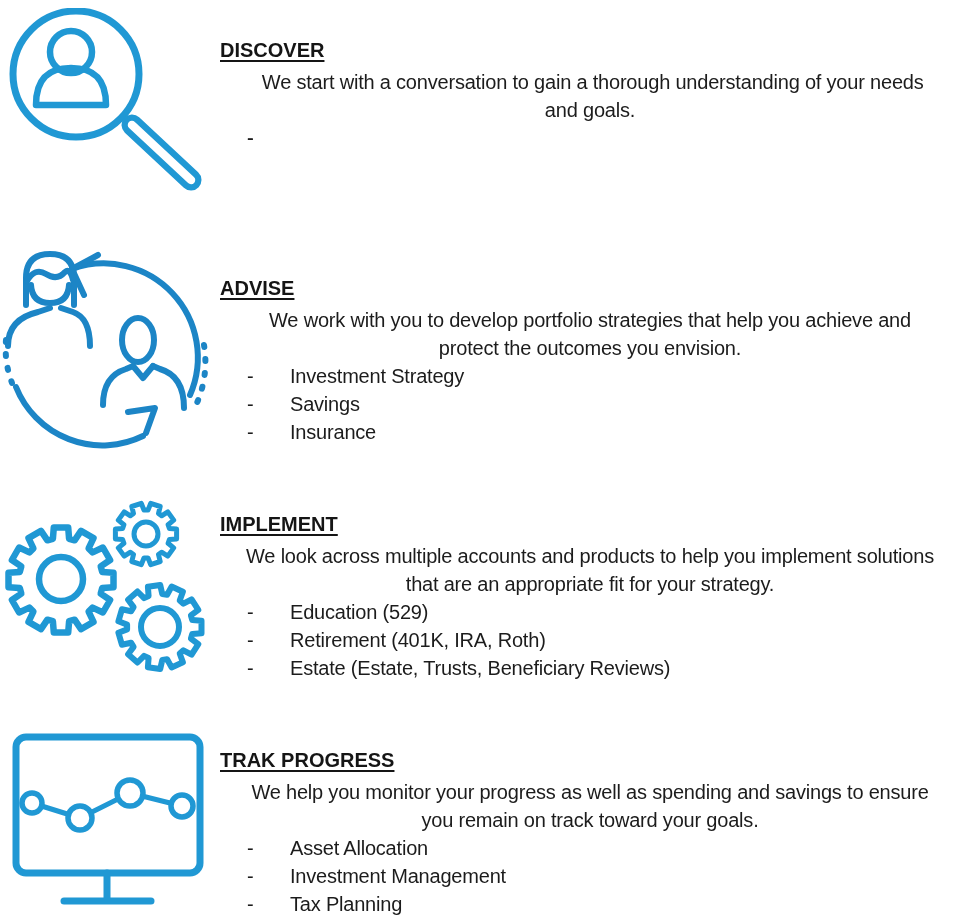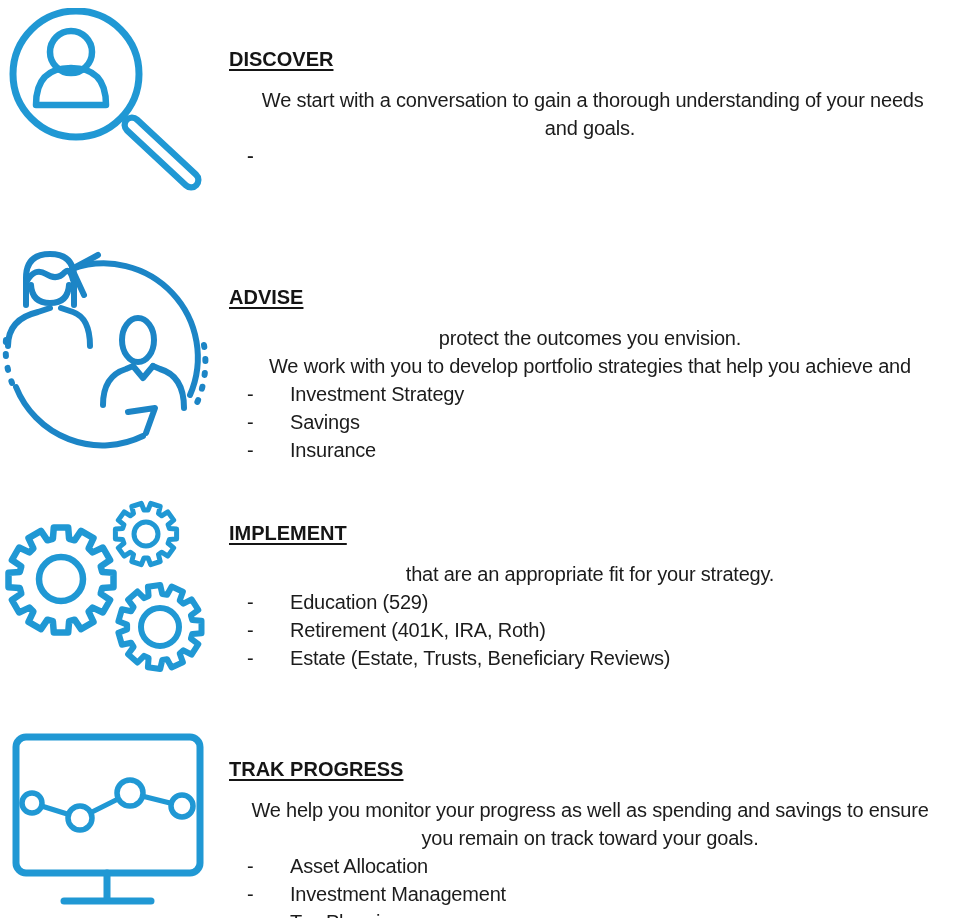--- a/index.html
+++ b/index.html
@@ -13,21 +13,21 @@
   .page{position:relative;width:964px;height:918px;background:var(--bg);overflow:hidden;}
   .sec{position:absolute;left:0;width:964px;}
   .icon-box{position:absolute;}
   .icon-box svg{display:block;}
   .st{fill:none;stroke:var(--accent);stroke-linecap:round;stroke-linejoin:round;}
   .dk .st{stroke:var(--accent-dark);}
   .wh{fill:none;stroke:#fff;stroke-linecap:round;}
   .pt{fill:#fff;stroke:var(--accent);}
   .dashed{stroke-dasharray:2 12;}
   .textcol{position:absolute;left:216px;top:0;width:748px;}
-  .title{font-size:20px;font-weight:bold;line-height:28px;margin:13px;color:#151515;
+  .title{font-size:20px;font-weight:bold;line-height:28px;margin:4px;color:#151515;
          text-decoration:underline;text-underline-offset:3px;text-decoration-thickness:2px;}
   .bline{font-size:20px;line-height:28px;white-space:pre;letter-spacing:-0.2px;text-align:center;}
   .bullet{font-size:20px;line-height:28px;position:relative;padding-left:74px;letter-spacing:-0.2px;}
   .dash{position:absolute;left:31px;top:0;}
 </style>
 </head>
 <body>
 
 <div class="page">
 
@@ -67,41 +67,42 @@
         <path class="st" stroke-width="6" d="M8 101 Q8 74 38 67 L50 63"></path>
         <path class="st" stroke-width="6" d="M61 63 L73 67 Q90 73 90 101"></path>
 
         <ellipse class="st" cx="138" cy="95" rx="16" ry="22" stroke-width="6"></ellipse>
         <path class="st" stroke-width="6" d="M103 160 Q103 131 126 124 L133 121 M153 121 L160 124 Q184 131 184 163"></path>
         <path class="st" stroke-width="6" d="M133 121 L143 133 L153 121"></path>
       </svg>
     </div>
     <div class="textcol">
       <h2 class="title">ADVISE</h2>
+      <div class="bline">We work with you to develop portfolio strategies that help you achieve and</div>
       <div class="bline">protect the outcomes you envision.</div>
-      <div class="bline">We work with you to develop portfolio strategies that help you achieve and</div>
       <div class="bullet"><span class="dash">-</span><span>Investment Strategy</span></div>
       <div class="bullet"><span class="dash">-</span><span>Savings</span></div>
       <div class="bullet"><span class="dash">-</span><span>Insurance</span></div>
     </div>
   </section>
 
   <section class="sec" style="top:506px;">
     <div class="icon-box" style="left:0;top:-16px;">
       <svg width="210" height="184" viewBox="0 0 210 184">
         <path class="st" stroke-width="6.5" d="M113.5 82.8 L113.5 97.2 L102.2 98.1 L100.7 103.6 L110.1 110.0 L102.9 122.5 L92.6 117.6 L88.6 121.6 L93.5 131.9 L81.0 139.1 L74.6 129.7 L69.1 131.2 L68.2 142.5 L53.8 142.5 L52.9 131.2 L47.4 129.7 L41.0 139.1 L28.5 131.9 L33.4 121.6 L29.4 117.6 L19.1 122.5 L11.9 110.0 L21.3 103.6 L19.8 98.1 L8.5 97.2 L8.5 82.8 L19.8 81.9 L21.3 76.4 L11.9 70.0 L19.1 57.5 L29.4 62.4 L33.4 58.4 L28.5 48.1 L41.0 40.9 L47.4 50.3 L52.9 48.8 L53.8 37.5 L68.2 37.5 L69.1 48.8 L74.6 50.3 L81.0 40.9 L93.5 48.1 L88.6 58.4 L92.6 62.4 L102.9 57.5 L110.1 70.0 L100.7 76.4 L102.2 81.9 Z"></path>
         <circle class="st" cx="61" cy="89" r="22" stroke-width="6.5"></circle>
         <path class="st" stroke-width="5" d="M176.6 39.0 L176.6 49.0 L169.4 49.5 L168.1 53.3 L173.7 57.9 L167.8 66.1 L161.6 62.2 L158.5 64.5 L160.2 71.5 L150.7 74.6 L148.0 67.9 L144.0 67.9 L141.3 74.6 L131.8 71.5 L133.5 64.5 L130.4 62.2 L124.2 66.1 L118.3 57.9 L123.9 53.3 L122.6 49.5 L115.4 49.0 L115.4 39.0 L122.6 38.5 L123.9 34.7 L118.3 30.1 L124.2 21.9 L130.4 25.8 L133.5 23.5 L131.8 16.5 L141.3 13.4 L144.0 20.1 L148.0 20.1 L150.7 13.4 L160.2 16.5 L158.5 23.5 L161.6 25.8 L167.8 21.9 L173.7 30.1 L168.1 34.7 L169.4 38.5 Z"></path>
         <circle class="st" cx="146" cy="44" r="12" stroke-width="5"></circle>
         <path class="st" stroke-width="6" d="M201.5 130.8 L201.5 143.2 L192.3 143.9 L190.9 148.6 L198.3 154.2 L191.6 164.7 L183.4 160.3 L179.7 163.5 L182.9 172.2 L171.6 177.4 L167.1 169.2 L162.3 169.9 L160.2 179.0 L147.9 177.2 L148.6 168.0 L144.1 165.9 L137.5 172.5 L128.1 164.3 L133.6 156.9 L131.0 152.7 L121.9 154.7 L118.4 142.7 L127.1 139.4 L127.1 134.6 L118.4 131.3 L121.9 119.3 L131.0 121.3 L133.6 117.1 L128.1 109.7 L137.5 101.5 L144.1 108.1 L148.6 106.0 L147.9 96.8 L160.2 95.0 L162.3 104.1 L167.1 104.8 L171.6 96.6 L182.9 101.8 L179.7 110.5 L183.4 113.7 L191.6 109.3 L198.3 119.8 L190.9 125.4 L192.3 130.1 Z"></path>
         <circle class="st" cx="160" cy="137" r="19" stroke-width="6"></circle>
       </svg>
     </div>
     <div class="textcol">
       <h2 class="title">IMPLEMENT</h2>
+      <div class="bline">We look across multiple accounts and products to help you implement solutions</div>
       <div class="bline">that are an appropriate fit for your strategy.</div>
       <div class="bullet"><span class="dash">-</span><span>Education (529)</span></div>
       <div class="bullet"><span class="dash">-</span><span>Retirement (401K, IRA, Roth)</span></div>
       <div class="bullet"><span class="dash">-</span><span>Estate (Estate, Trusts, Beneficiary Reviews)</span></div>
     </div>
   </section>
 
   <section class="sec" style="top:742px;">
     <div class="icon-box" style="left:12px;top:-9px;">
       <svg width="192" height="176" viewBox="0 0 192 176">

